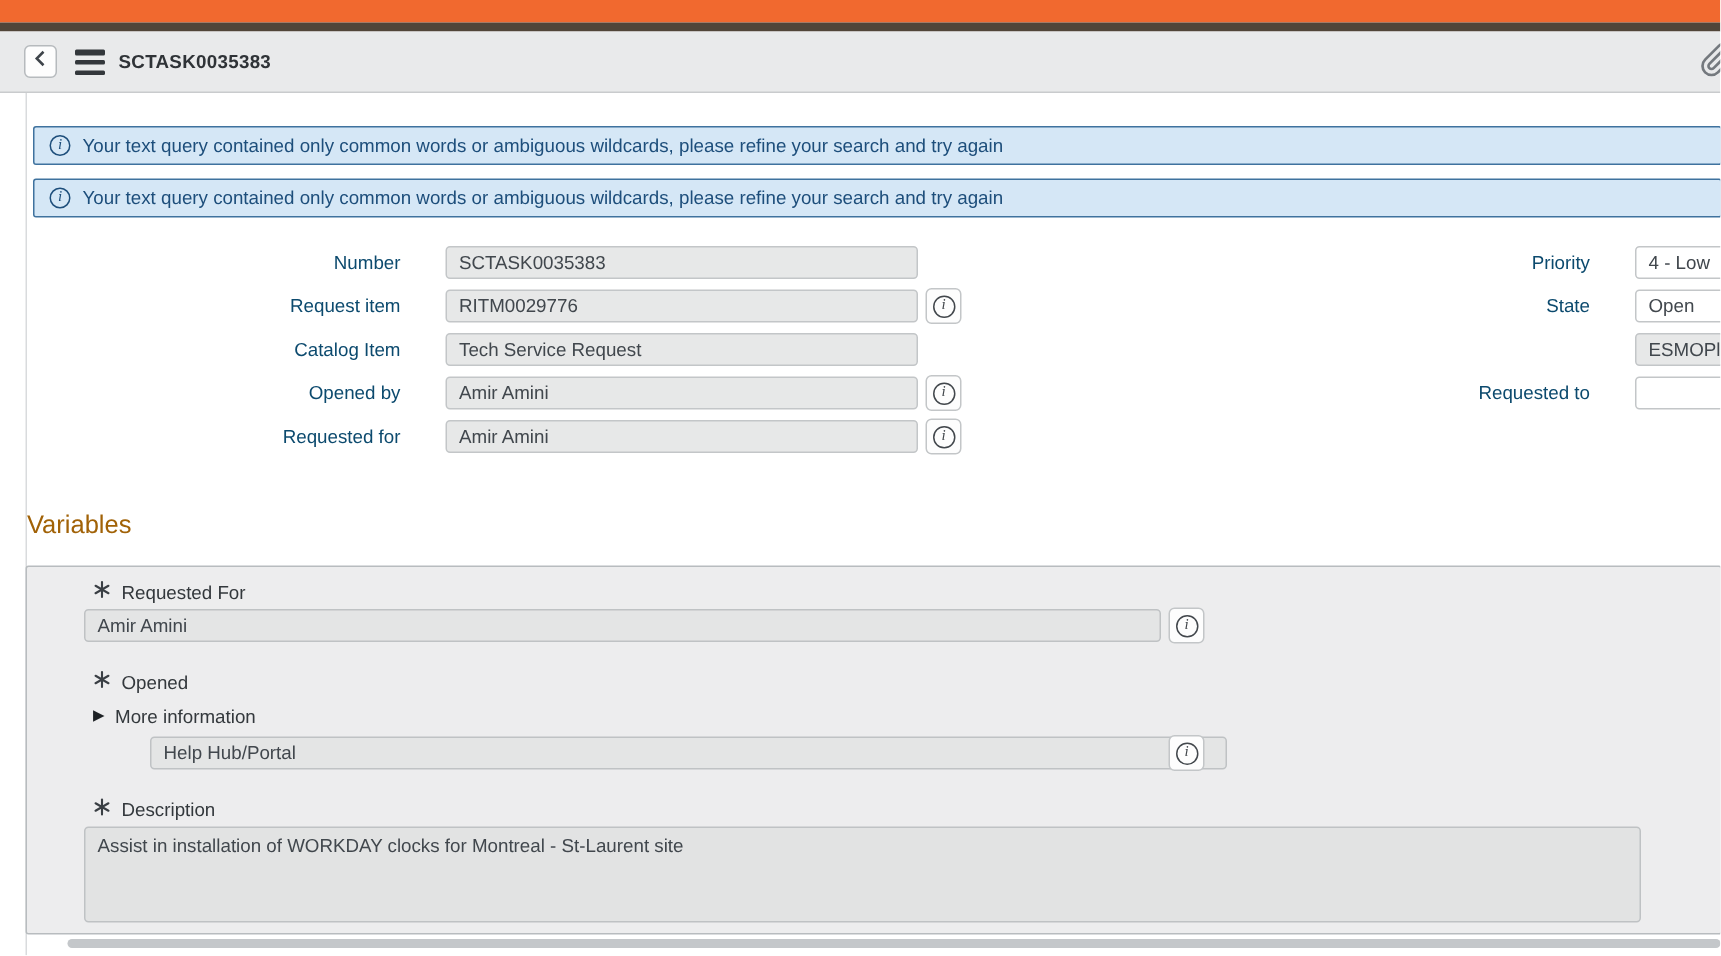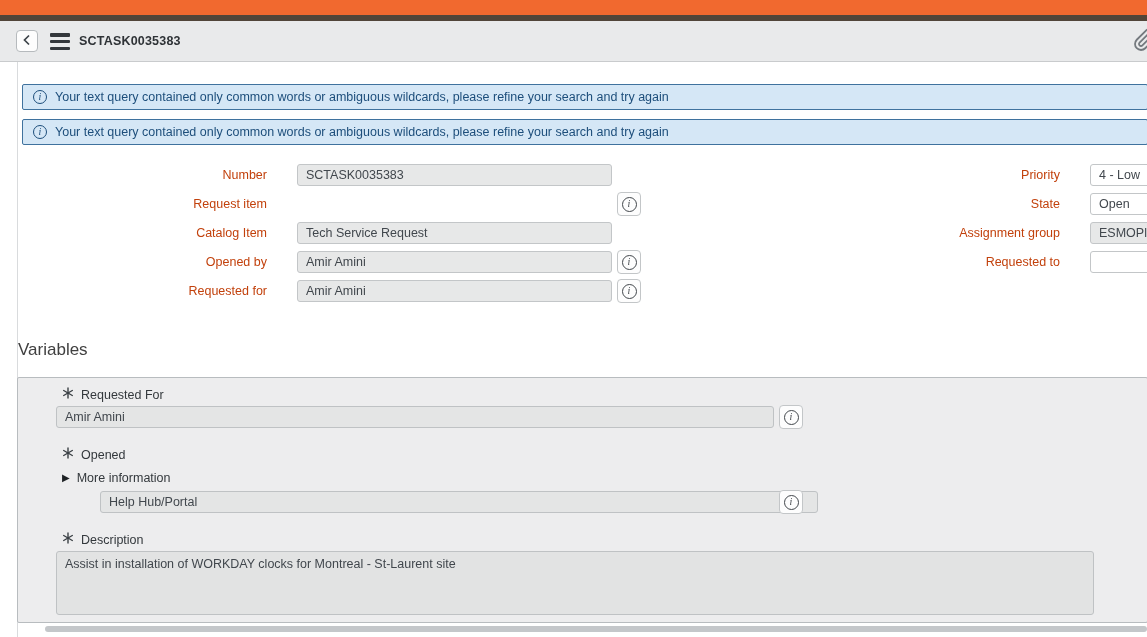--- a/index.html
+++ b/index.html
@@ -18,29 +18,29 @@
   .clip-btn { position: absolute; left: 1133px; top: 7px; width: 24px; height: 26px; cursor: pointer; }
 
   
   .content-left-border { position: absolute; left: 17px; top: 62px; width: 1px; height: 575px; background: #d9dbdd; }
 
   
   .banner { position: absolute; left: 22px; width: 1126px; height: 26px; background: #d5e7f6; border: 1px solid #3f729e; border-radius: 2px; display: flex; align-items: center; padding: 0 10px; gap: 8px; color: #1d4e7b; font-size: 12.5px; }
   .circle-i { flex: 0 0 auto; width: 14px; height: 14px; border: 1px solid currentColor; border-radius: 50%; display: inline-flex; align-items: center; justify-content: center; font-family: "Liberation Serif", serif; font-style: italic; font-size: 10px; line-height: 1; }
 
   
-  .f-label { position: absolute; height: 22px; line-height: 22px; font-size: 12.5px; color: #c2410c; text-align: right; }
+  .f-label { position: absolute; height: 22px; line-height: 22px; font-size: 12.5px; color: #0c4a6e; text-align: right; }
   .field { position: absolute; height: 22px; line-height: 20px; font-size: 12.5px; color: #41474d; border: 1px solid #c3c6c8; border-radius: 3px; padding: 0 8px; overflow: hidden; white-space: nowrap; }
   .ro { background: #e7e8e8; }
   .ed { background: #ffffff; }
   .info-btn { position: absolute; width: 24px; height: 24px; background: #fdfdfd; border: 1px solid #c3c6c8; border-radius: 4px; display: flex; align-items: center; justify-content: center; color: #42474c; cursor: pointer; }
   .info-btn .circle-i { width: 15px; height: 15px; font-size: 10px; }
 
   
-  .section-heading { position: absolute; left: 18px; top: 340px; font-size: 17px; color: #404040; }
+  .section-heading { position: absolute; left: 18px; top: 340px; font-size: 17px; color: #a16207; }
   .var-panel { position: absolute; left: 17px; top: 377px; width: 1131px; height: 246px; background: #ededee; border: 1.5px solid #b8bcbf; border-radius: 2px; }
   .var-label { position: absolute; display: flex; align-items: center; gap: 7px; font-size: 12.5px; color: #33383c; }
   .var-field { position: absolute; height: 22px; line-height: 20px; font-size: 12.5px; color: #41474d; background: #e4e5e5; border: 1px solid #bfc2c4; border-radius: 3px; padding: 0 8px; white-space: nowrap; overflow: hidden; }
   .var-textarea { position: absolute; font-size: 12.5px; color: #41474d; background: #e2e3e3; border: 1px solid #bfc2c4; border-radius: 3px; padding: 5px 8px; }
   .disclosure { position: absolute; display: flex; align-items: center; gap: 7px; font-size: 12.5px; color: #33383c; cursor: pointer; }
   .tri { font-size: 10px; color: #1d2124; line-height: 1; }
 
   .h-scrollbar { position: absolute; left: 45px; top: 626px; width: 1102px; height: 6px; background: #c4c7ca; border-radius: 3px; }
 </style>
 </head>
@@ -84,20 +84,21 @@
   </div>
   <div class="banner" style="top:119px;">
     <span class="circle-i">i</span>
     <span>Your text query contained only common words or ambiguous wildcards, please refine your search and try again</span>
   </div>
 
   <div class="f-label" style="left:100px;top:164px;width:167px;">Number</div>
   <div class="field ro" style="left:297px;top:164px;width:315px;">SCTASK0035383</div>
 
   <div class="f-label" style="left:100px;top:193px;width:167px;">Request item</div>
+  <div class="field ro" style="left:297px;top:193px;width:315px;">RITM0029776</div>
   <div class="info-btn" style="left:617px;top:192px;">
       <span class="circle-i">i</span>
     </div>
 
   <div class="f-label" style="left:100px;top:222px;width:167px;">Catalog Item</div>
   <div class="field ro" style="left:297px;top:222px;width:315px;">Tech Service Request</div>
 
   <div class="f-label" style="left:100px;top:251px;width:167px;">Opened by</div>
   <div class="field ro" style="left:297px;top:251px;width:315px;">Amir Amini</div>
   <div class="info-btn" style="left:617px;top:250px;">
@@ -109,21 +110,20 @@
   <div class="info-btn" style="left:617px;top:279px;">
       <span class="circle-i">i</span>
     </div>
 
   <div class="f-label" style="left:860px;top:164px;width:200px;">Priority</div>
   <div class="field ed" style="left:1090px;top:164px;width:220px;">4 - Low</div>
 
   <div class="f-label" style="left:860px;top:193px;width:200px;">State</div>
   <div class="field ed" style="left:1090px;top:193px;width:220px;">Open</div>
 
-  <div class="f-label" style="left:860px;top:222px;width:200px;">Assignment group</div>
   <div class="field ro" style="left:1090px;top:222px;width:220px;">ESMOPlat</div>
 
   <div class="f-label" style="left:860px;top:251px;width:200px;">Requested to</div>
   <div class="field ed" style="left:1090px;top:251px;width:220px;"></div>
 
   <div class="section-heading">Variables</div>
 
   <div class="var-panel">
 
     <div class="var-label" style="left:44px;top:9px;">

